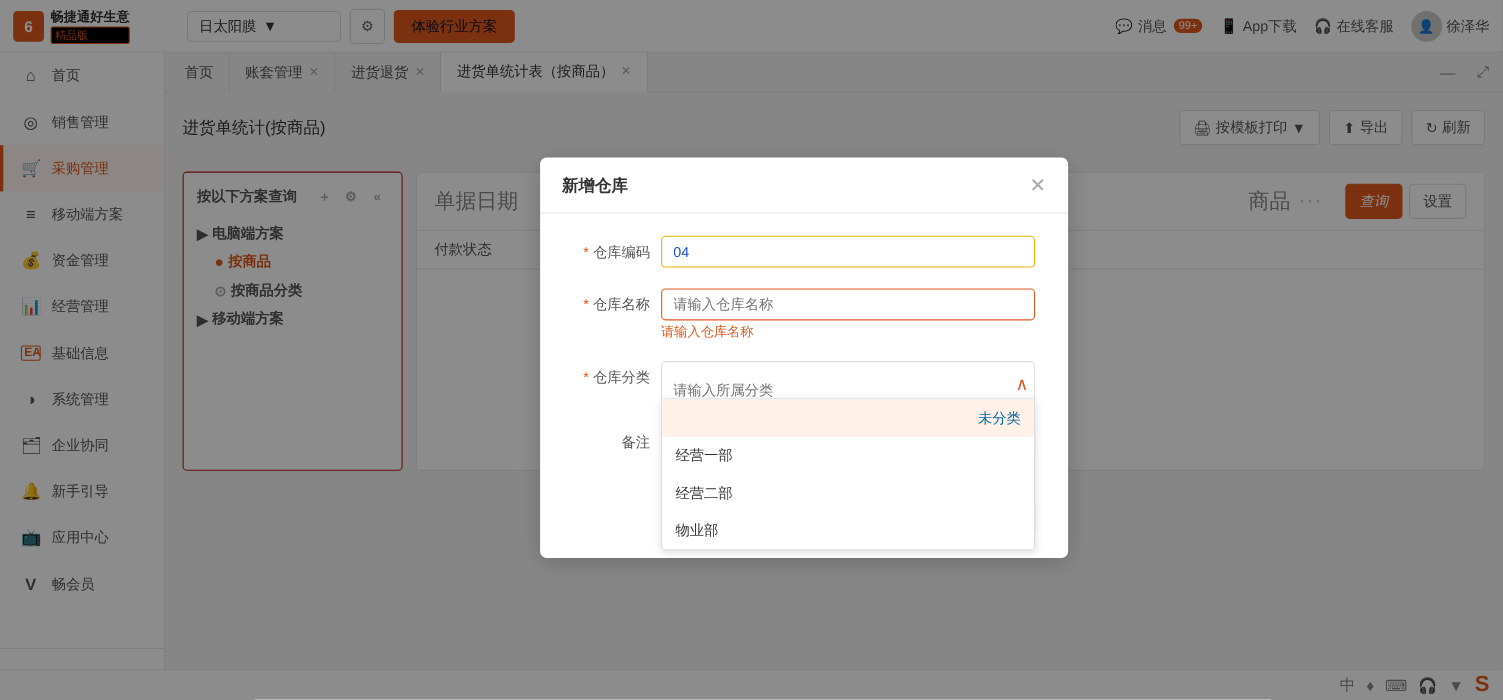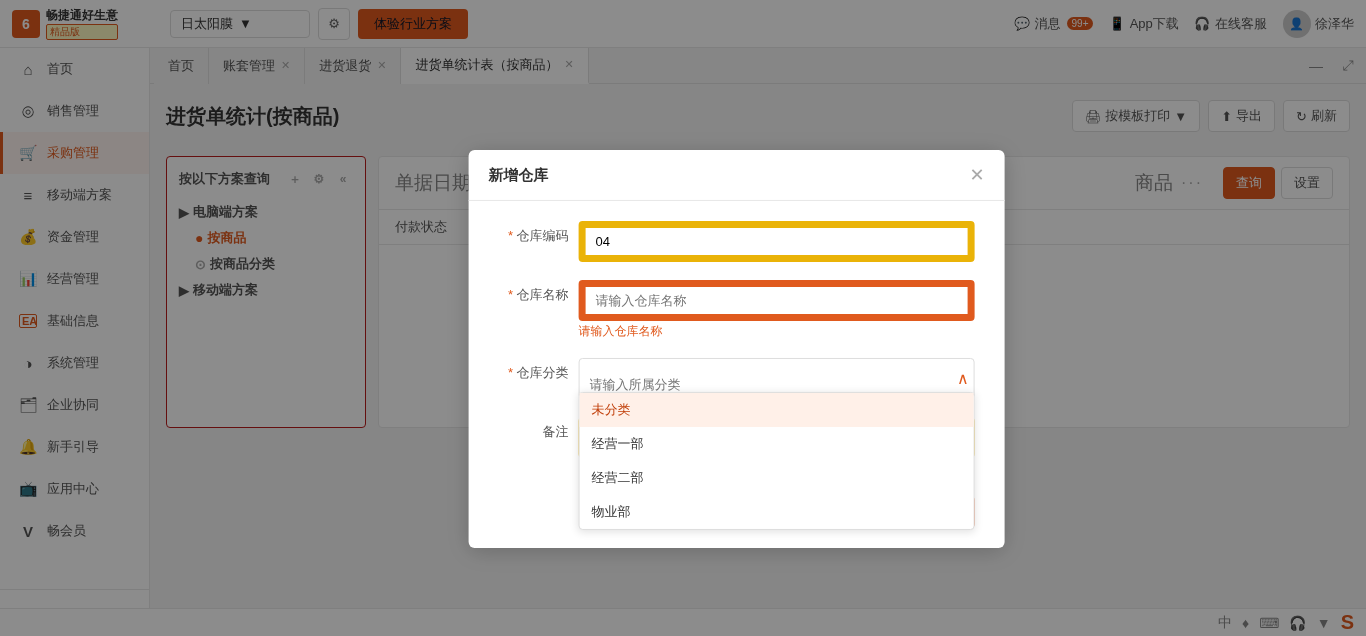--- a/index.html
+++ b/index.html
@@ -7,21 +7,21 @@
 
     
     .top-header {
       display: flex; align-items: center; height: 48px; background: #fff;
       border-bottom: 1px solid #e8e8e8; padding: 0 12px; gap: 8px;
     }
     .logo-area {
       display: flex; align-items: center; width: 150px; gap: 6px;
     }
     .logo-icon { width: 28px; height: 28px; background: #e05a1e; border-radius: 4px; display:flex; align-items:center; justify-content:center; color:#fff; font-weight:bold; font-size:14px; }
-    .logo-badge { font-size: 10px; color: #e05a1e; background: #fef9c3; border: 1px solid #e05a1e; border-radius: 2px; padding: 0 3px; }
+    .logo-badge { font-size: 10px; color: #e05a1e; background: #000000; border: 1px solid #e05a1e; border-radius: 2px; padding: 0 3px; }
     .store-select {
       display: flex; align-items: center; border: 1px solid #ddd; border-radius: 4px;
       padding: 4px 10px; gap: 6px; cursor: pointer; background: #fff; min-width: 140px;
     }
     .store-select span { color: #333; font-size: 13px; }
     .chevron-down { color: #999; font-size: 10px; }
     .gear-btn {
       width: 32px; height: 32px; border: 1px solid #ddd; border-radius: 4px;
       display: flex; align-items: center; justify-content: center; cursor: pointer; background: #fff; color: #666;
     }
@@ -68,27 +68,27 @@
       cursor: pointer; font-size: 13px; color: #555; border-right: 1px solid #e0e0e0; white-space: nowrap;
       background: #f5f5f5;
     }
     .tab.active { background: #fff; color: #333; border-bottom: 2px solid #fff; }
     .tab-close { color: #aaa; font-size: 11px; cursor: pointer; }
     .tabs-actions { margin-left: auto; display: flex; align-items: center; gap: 4px; }
     .tab-action-btn { width: 28px; height: 28px; display:flex;align-items:center;justify-content:center; cursor:pointer; color:#888; font-size:14px; }
 
     
     .page-content { flex: 1; padding: 16px; background: #f5f5f5; overflow: auto; }
-    .page-title { font-size: 20px; font-weight: bold; color: #333; margin-bottom: 12px; }
+    .page-title { font-size: 15px; font-weight: normal; color: #333; margin-bottom: 12px; }
     .page-toolbar { display: flex; align-items: center; justify-content: flex-end; gap: 8px; margin-bottom: 12px; }
     .toolbar-btn {
       display: flex; align-items: center; gap: 4px; padding: 6px 12px;
       border: 1px solid #ddd; border-radius: 4px; background: #fff; cursor: pointer; font-size: 13px; color: #555;
     }
-    .toolbar-btn.primary { background: #e05a1e; color: #fff; border-color: #e05a1e; }
+    .toolbar-btn.primary { background: #e05a1e; color: #fff; border-color: #e05a1e; font-style: italic; }
 
     
     .query-area { display: flex; gap: 12px; }
     .query-left { width: 200px; background: #fff; border-radius: 4px; padding: 12px; border: 1px solid #b91c1c; font-weight: bold; }
     .query-left-title { font-size: 13px; color: #555; margin-bottom: 10px; display:flex;align-items:center;justify-content:space-between; }
     .query-left-title-icons { display:flex;gap:4px; }
     .query-left-title-icon { width:20px;height:20px;display:flex;align-items:center;justify-content:center;cursor:pointer;color:#aaa;font-size:12px; }
     .tree-item { padding: 4px 0; cursor: pointer; font-size: 13px; color: #555; }
     .tree-item.active { color: #e05a1e; }
     .tree-item-sub { padding-left: 16px; }
@@ -117,53 +117,53 @@
     
     .overlay {
       position: fixed; top: 0; left: 0; width: 100%; height: 100%;
       background: rgba(0,0,0,0.45); z-index: 100;
     }
 
     
     .modal {
       position: fixed; top: 50%; left: 50%; transform: translate(-40%, -48%);
       background: #fff; border-radius: 6px; box-shadow: 0 4px 24px rgba(0,0,0,0.2);
-      z-index: 200; width: 536px; padding-bottom: 20px; margin-top: 23px;
+      z-index: 200; width: 480px; padding-bottom: 20px;
     }
     .modal-header {
       display: flex; align-items: center; justify-content: space-between;
       padding: 14px 20px; border-bottom: 1px solid #e8e8e8;
     }
     .modal-title { font-size: 15px; font-weight: bold; color: #333; }
     .modal-close { cursor: pointer; color: #aaa; font-size: 18px; }
     .modal-body { padding: 20px 30px; }
     .form-row { display: flex; align-items: flex-start; margin-bottom: 18px; }
     .form-label { width: 80px; text-align: right; color: #555; font-size: 13px; line-height: 30px; padding-right: 10px; }
     .form-label.required::before { content: '* '; color: #e05a1e; }
     .form-control { flex: 1; }
     .form-input {
-      width: 100%; border: 7px solid #eab308; border-radius: 4px; padding: 6px 10px;
-      font-size: 13px; color: #000000; outline: none;
+      width: 100%; border: 1px solid #eab308; border-radius: 4px; padding: 6px 10px;
+      font-size: 13px; color: #1d4ed8; outline: none;
     }
     .form-input.error { border-color: #e05a1e; }
     .error-msg { color: #e05a1e; font-size: 12px; margin-top: 2px; }
     .category-input-wrap { position: relative; }
     .category-input {
       width: 100%; border: 1px solid #ddd; border-radius: 4px; padding: 18px 32px 6px 10px;
       font-size: 13px; color: #8b5cf6; outline: none; cursor: pointer;
     }
     .category-toggle { position:absolute;right:6px;top:50%;transform:translateY(-50%);color:#e05a1e;font-size:16px;cursor:pointer; }
     .dropdown-list {
       position: absolute; top: 34px; left: 0; right: 0; background: #fff;
       border: 1px solid #ddd; border-radius: 4px; z-index: 300; box-shadow: 0 2px 8px rgba(0,0,0,0.12);
     }
     .dropdown-item {
       padding: 8px 12px; cursor: pointer; font-size: 13px; color: #333;
     }
-    .dropdown-item.selected { background: #fff0e8; color: #c2410c; }
+    .dropdown-item.selected { background: #fff0e8; color: #0369a1; text-align: right; }
     .modal-footer { display:flex;justify-content:flex-end;padding: 0 30px;gap:10px; }
     .btn-save { padding:7px 24px;border:none;border-radius:4px;background:#e05a1e;color:#fff;cursor:pointer;font-size:13px; }
 
     
     .status-bar {
       height: 28px; background: #fff; border-top: 1px solid #e8e8e8;
       display: flex; align-items: center; justify-content: flex-end; padding: 0 12px; gap: 10px;
     }
     .status-icon { font-size: 14px; color: #888; cursor: pointer; }
   </style>

